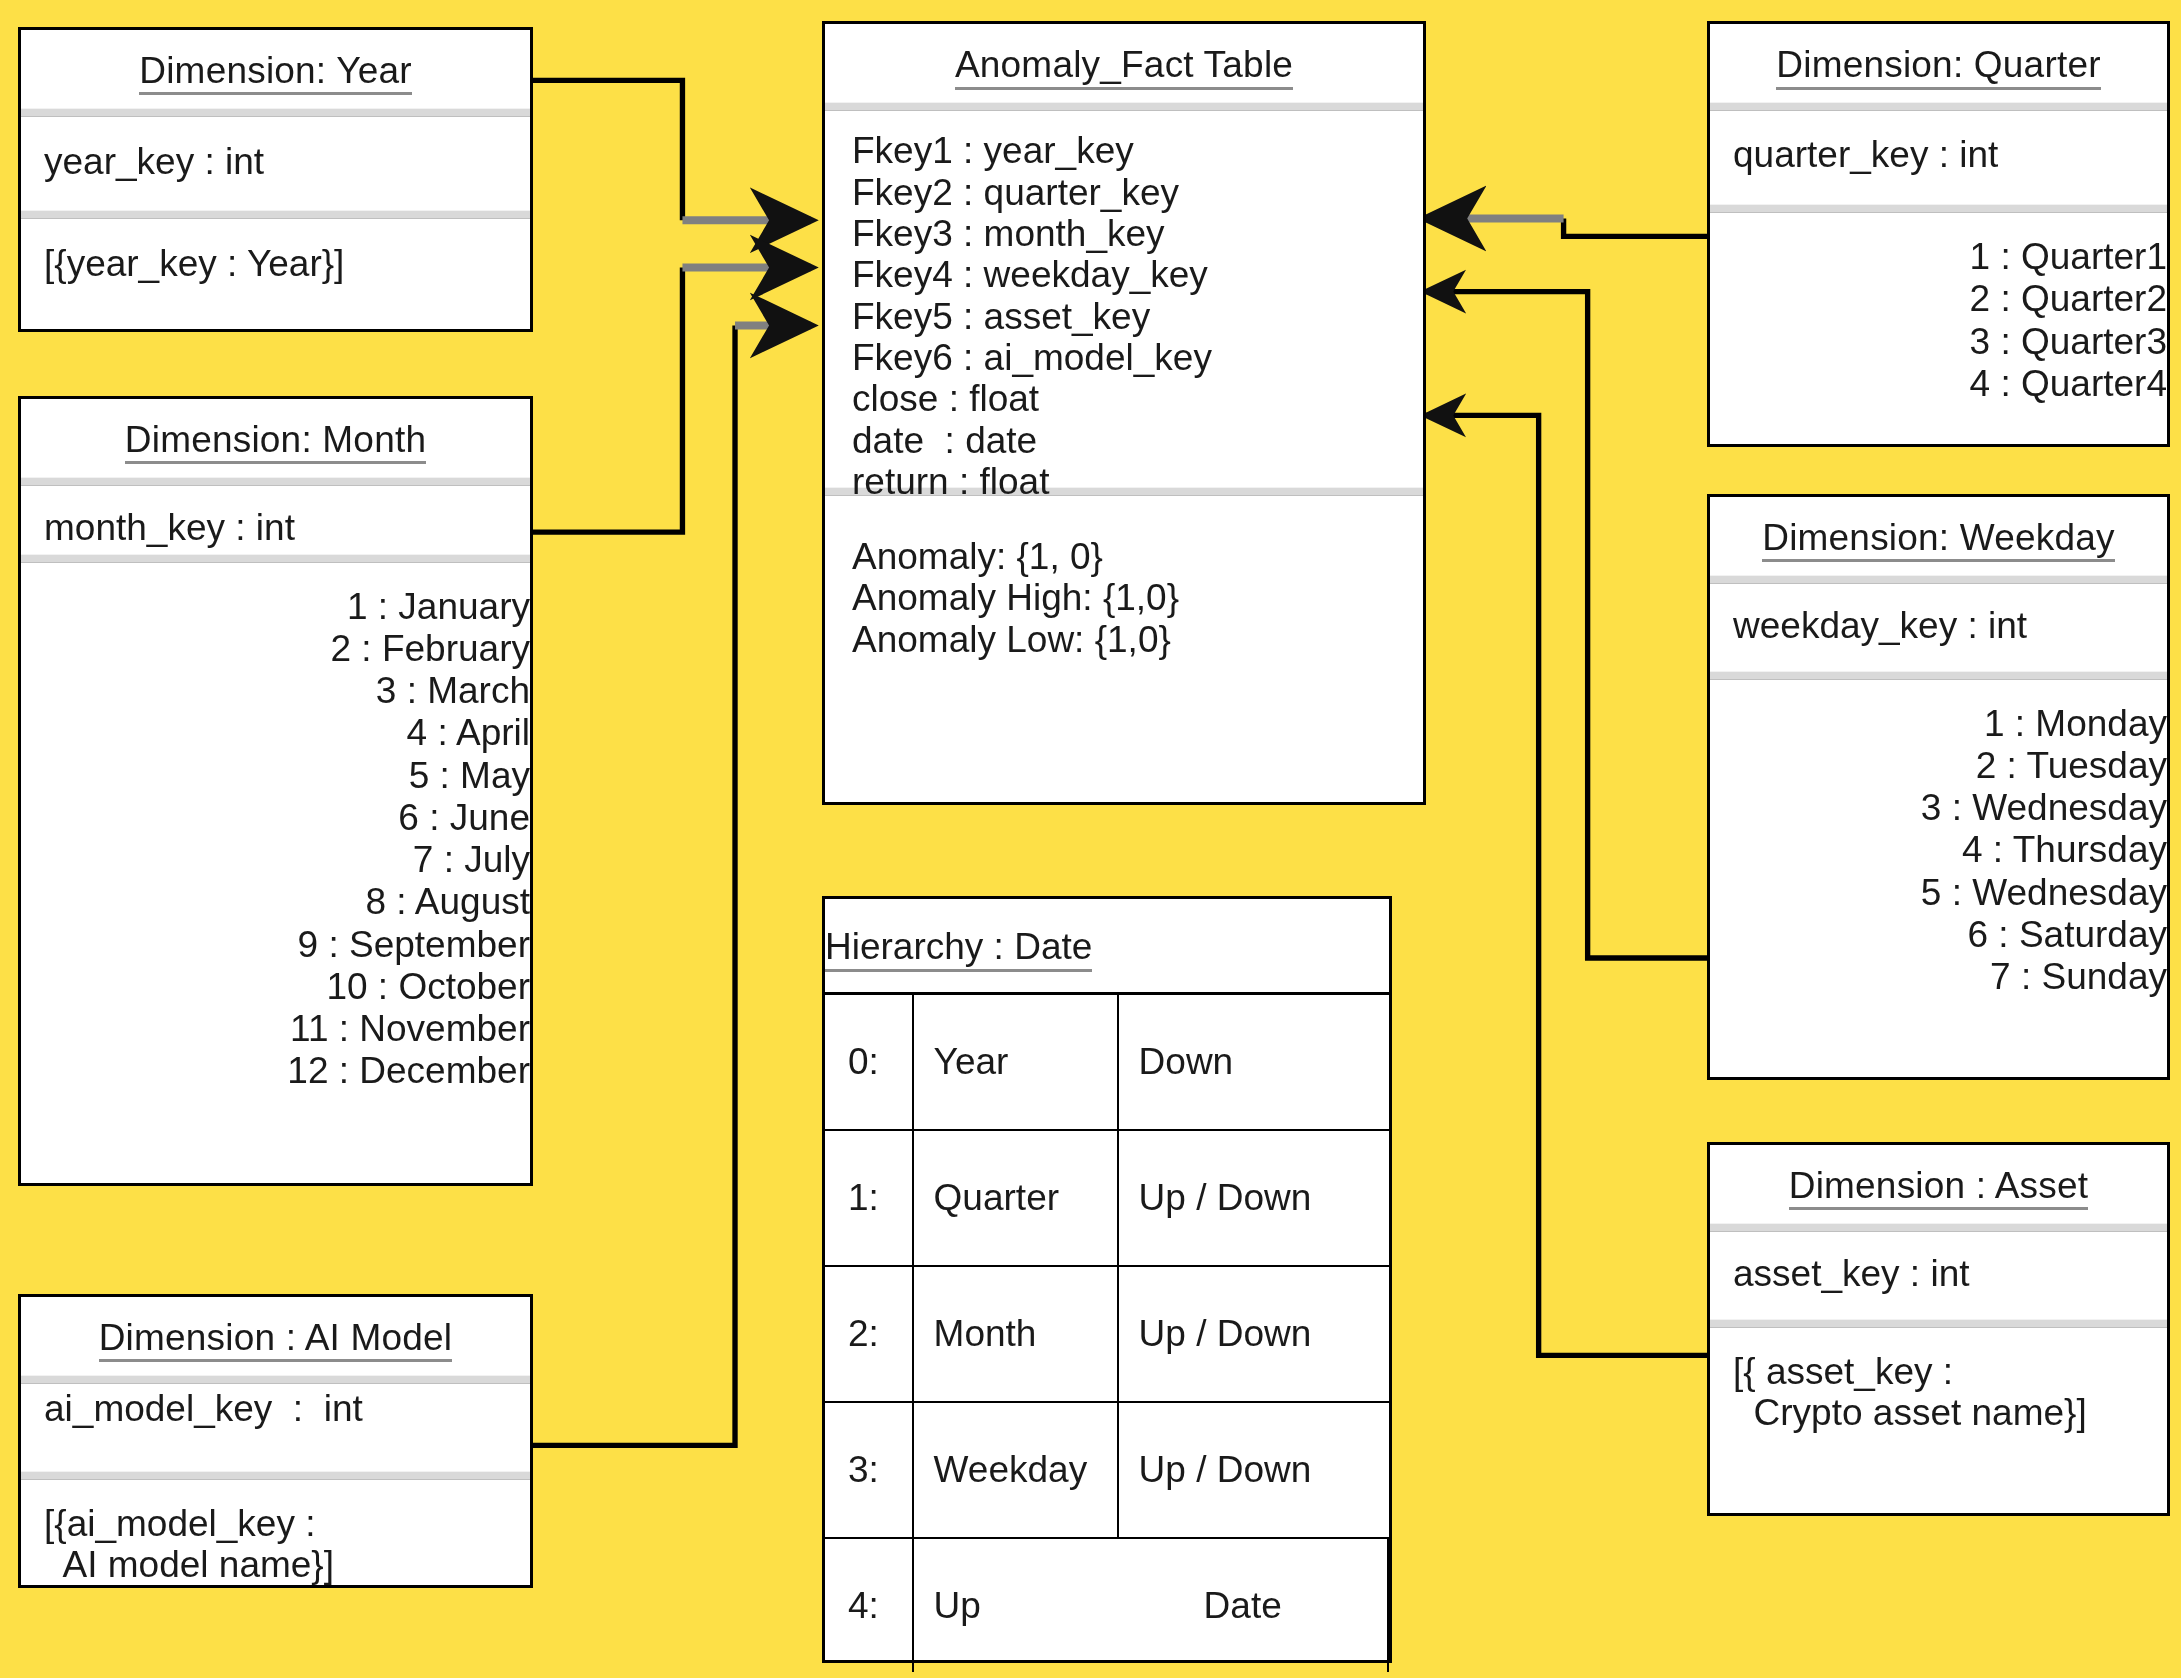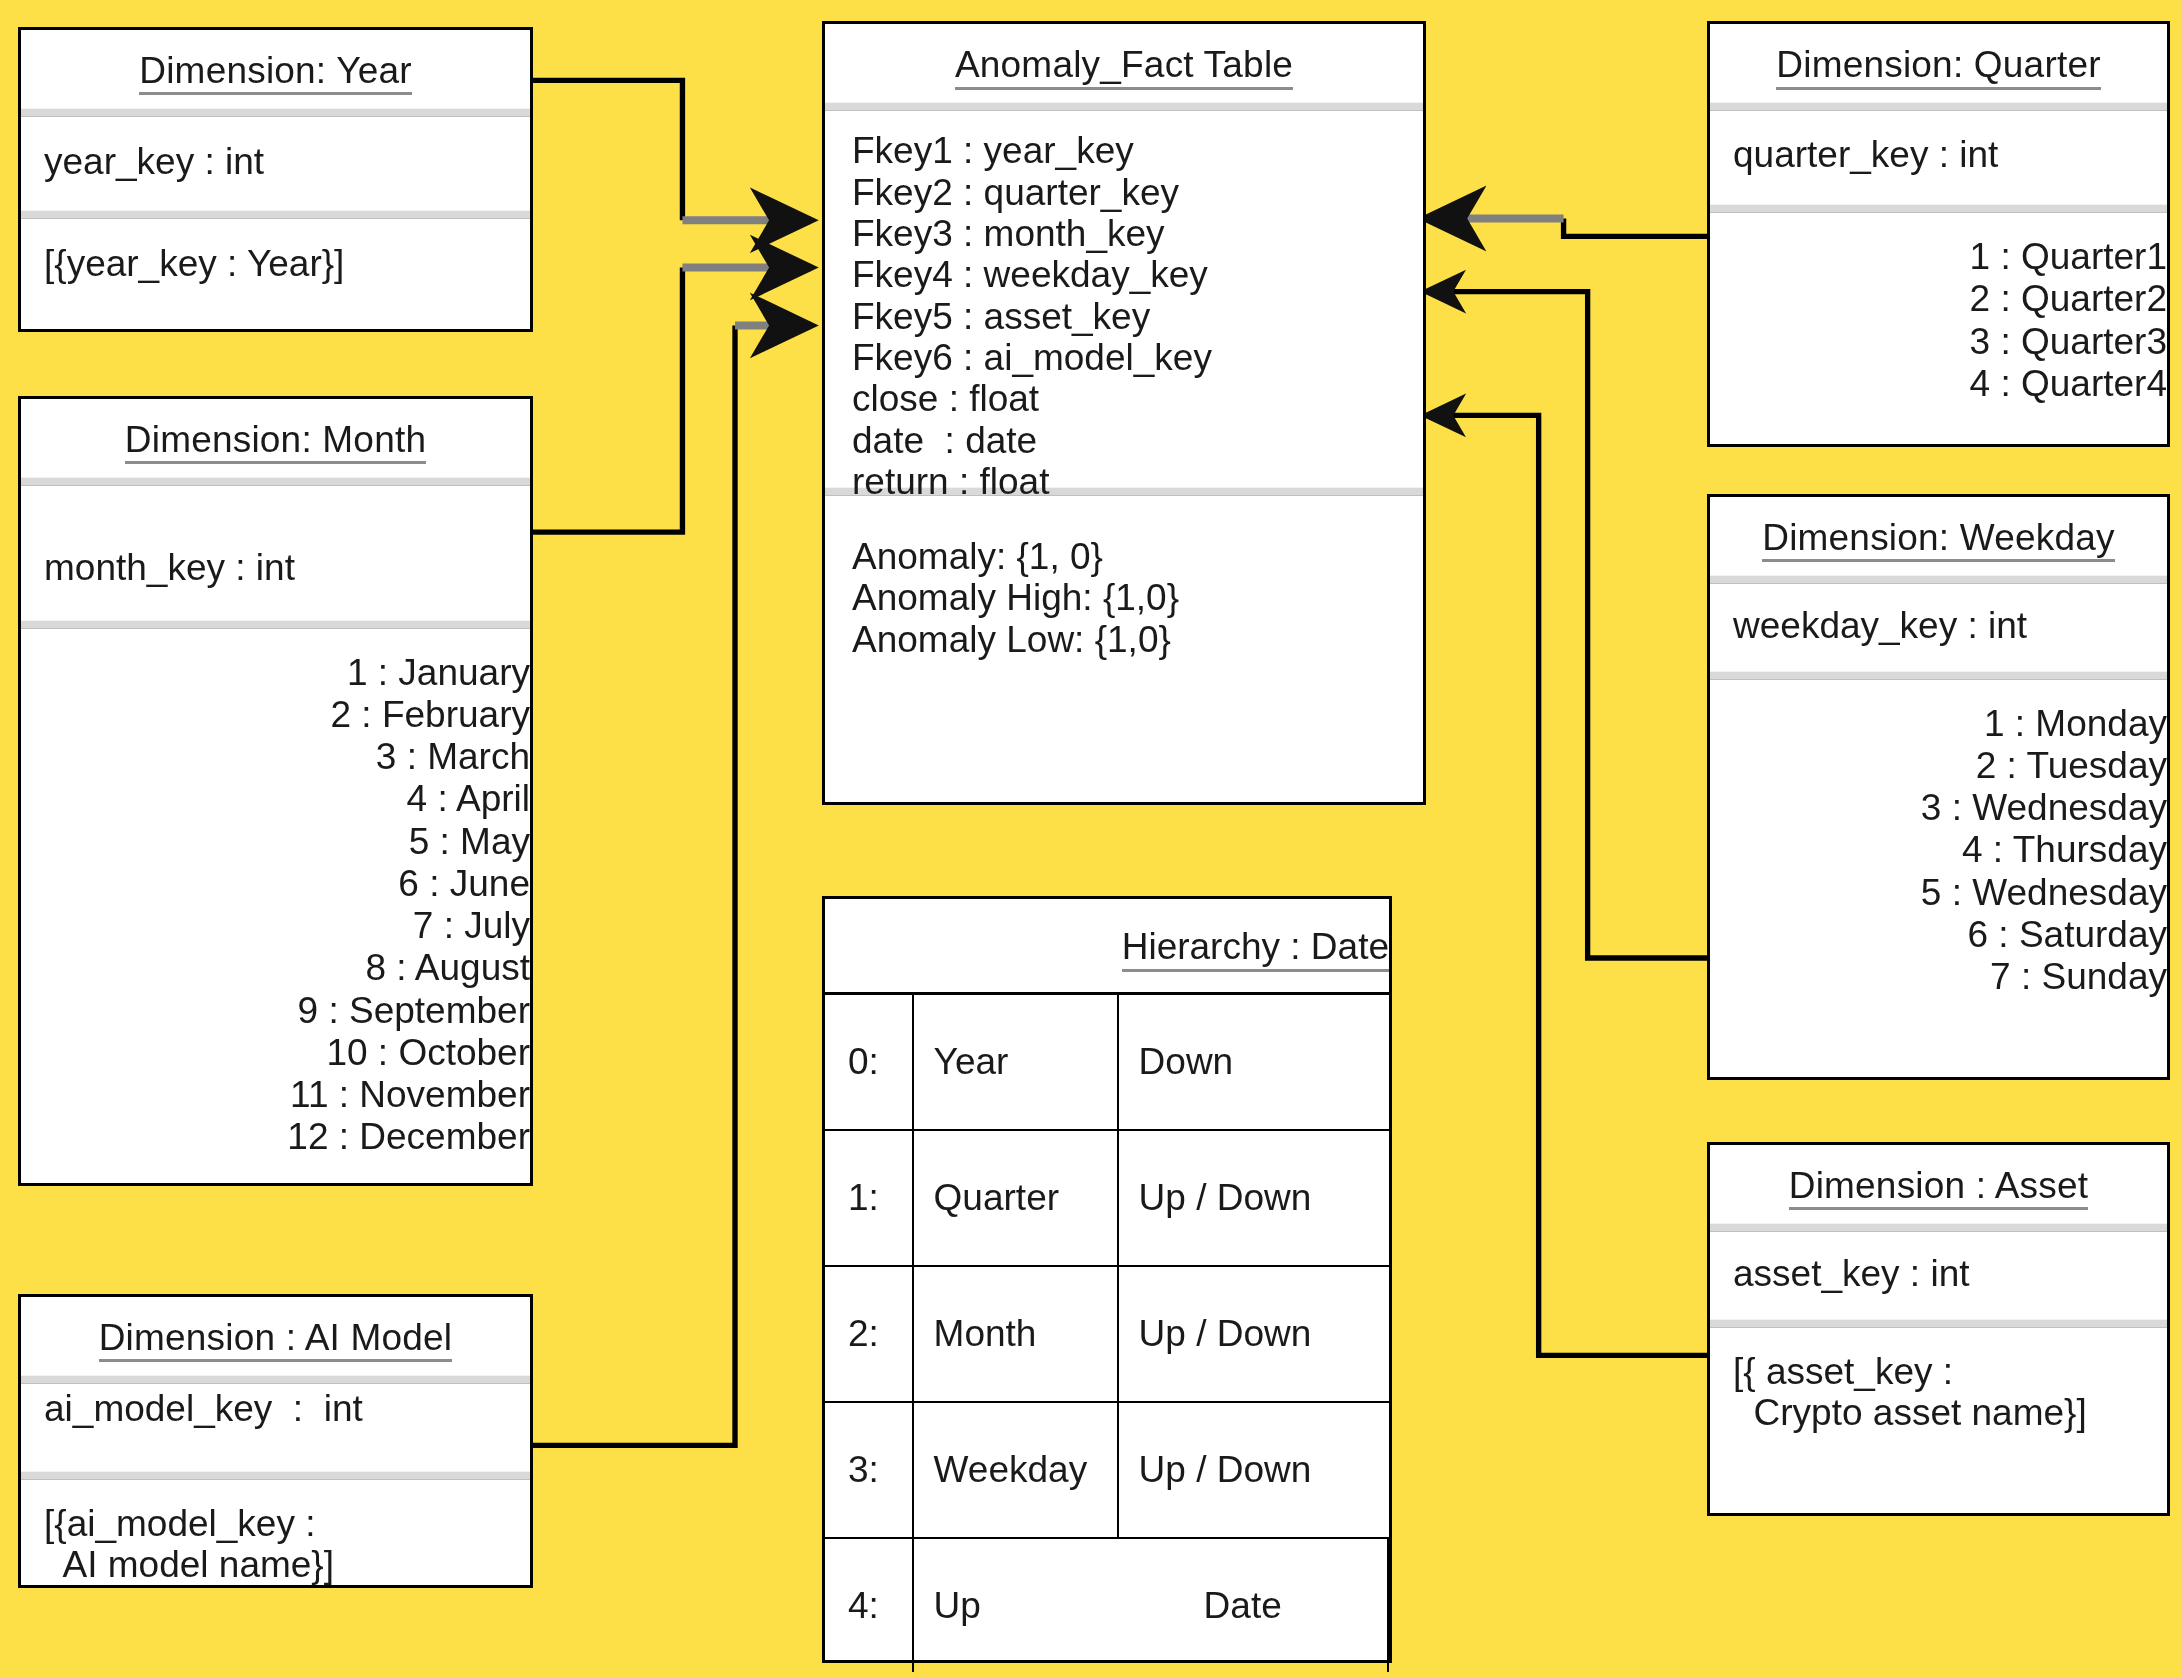--- a/index.html
+++ b/index.html
@@ -60,21 +60,21 @@
   
   .gtable {
     position: absolute;
     box-sizing: border-box;
     border: 3.6px solid #000000;
     background: #ffffff;
     z-index: 5;
   }
   .gtable .gtitle {
     box-sizing: border-box;
-    text-align: right;
+    text-align: left;
     font-size: 37px;
     color: #1a1a1a;
     height: 96px;
     line-height: 96px;
     border-bottom: 3.6px solid #000000;
   }
   .gtable .gtitle span {
     border-bottom: 3.6px solid #8c8c8c;
     padding-bottom: 1.8px;
   }
@@ -159,21 +159,21 @@
     <div class="compartment">
       <div class="line">[{year_key : Year}]</div>
     </div>
   </div>
 
   <div class="box" style="left:18px;top:396px;width:515px;height:790px;">
     <div class="box-title">
       <span>Dimension: Month</span>
     </div>
     <div class="sep"></div>
-    <div class="compartment" style="height:94px;padding-top:19.6px;margin-top:40px;">
+    <div class="compartment" style="height:68px;padding-top:19.6px;">
       <div class="line">month_key : int</div>
     </div>
     <div class="sep"></div>
     <div class="compartment list" style="padding-top:25px;">
       <div class="line">1 : January</div>
       <div class="line">2 : February</div>
       <div class="line">3 : March</div>
       <div class="line">4 : April</div>
       <div class="line">5 : May</div>
       <div class="line">6 : June</div>

